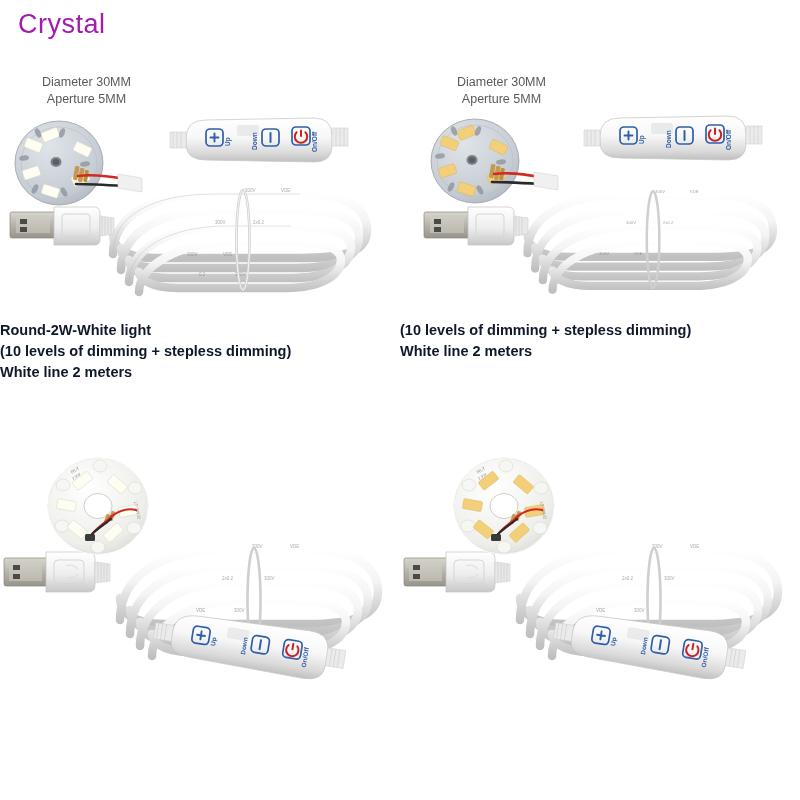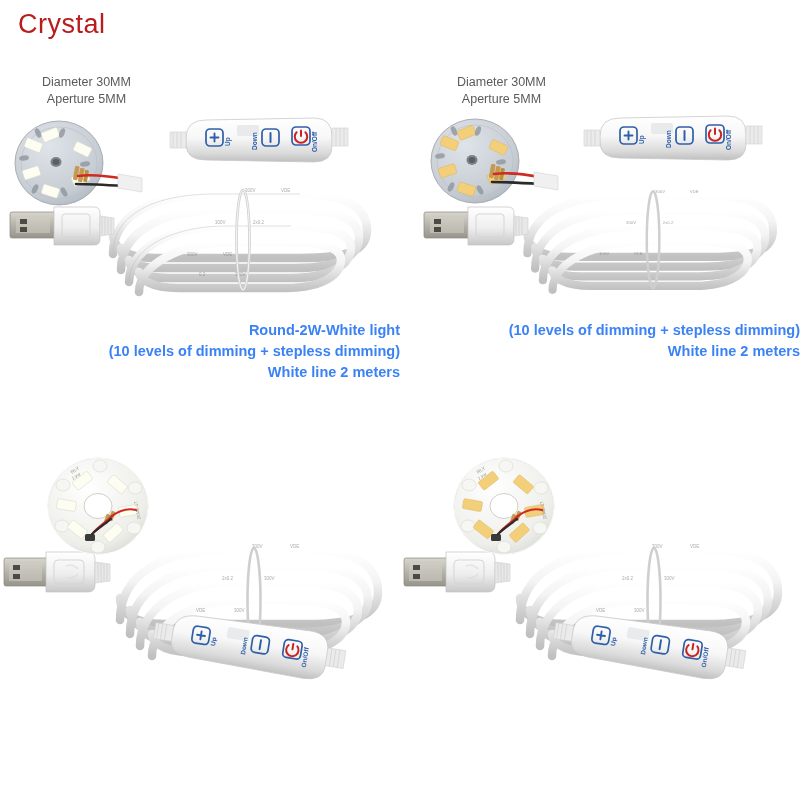--- a/index.html
+++ b/index.html
@@ -13,21 +13,21 @@
     position: relative;
   }
 
   
   .brand-title {
     position: absolute;
     left: 18px;
     top: 9px;
     font-size: 27px;
     font-weight: 400;
-    color: #b91c1c;
+    color: #a21caf;
     letter-spacing: 0.5px;
   }
 
   
   .grid {
     position: absolute;
     left: 0; top: 4px;
     width: 800px; height: 800px;
   }
   .panel {
@@ -50,22 +50,22 @@
     white-space: nowrap;
   }
   .spec-top { left: 42px; top: 70px; }
   .panel.c1 .spec-top { left: 57px; }
 
   
   .caption {
     position: absolute;
     left: 0;
     width: 400px;
-    text-align: right;
-    color: #3b82f6;
+    text-align: left;
+    color: #0f172a;
     font-weight: bold;
     font-size: 14.5px;
     line-height: 21px;
     white-space: nowrap;
   }
   .caption.top { top: 316px; }
   .caption div { white-space: nowrap; }
 
   
   .product { position: absolute; left: 0; top: 0; width: 400px; height: 310px; }

